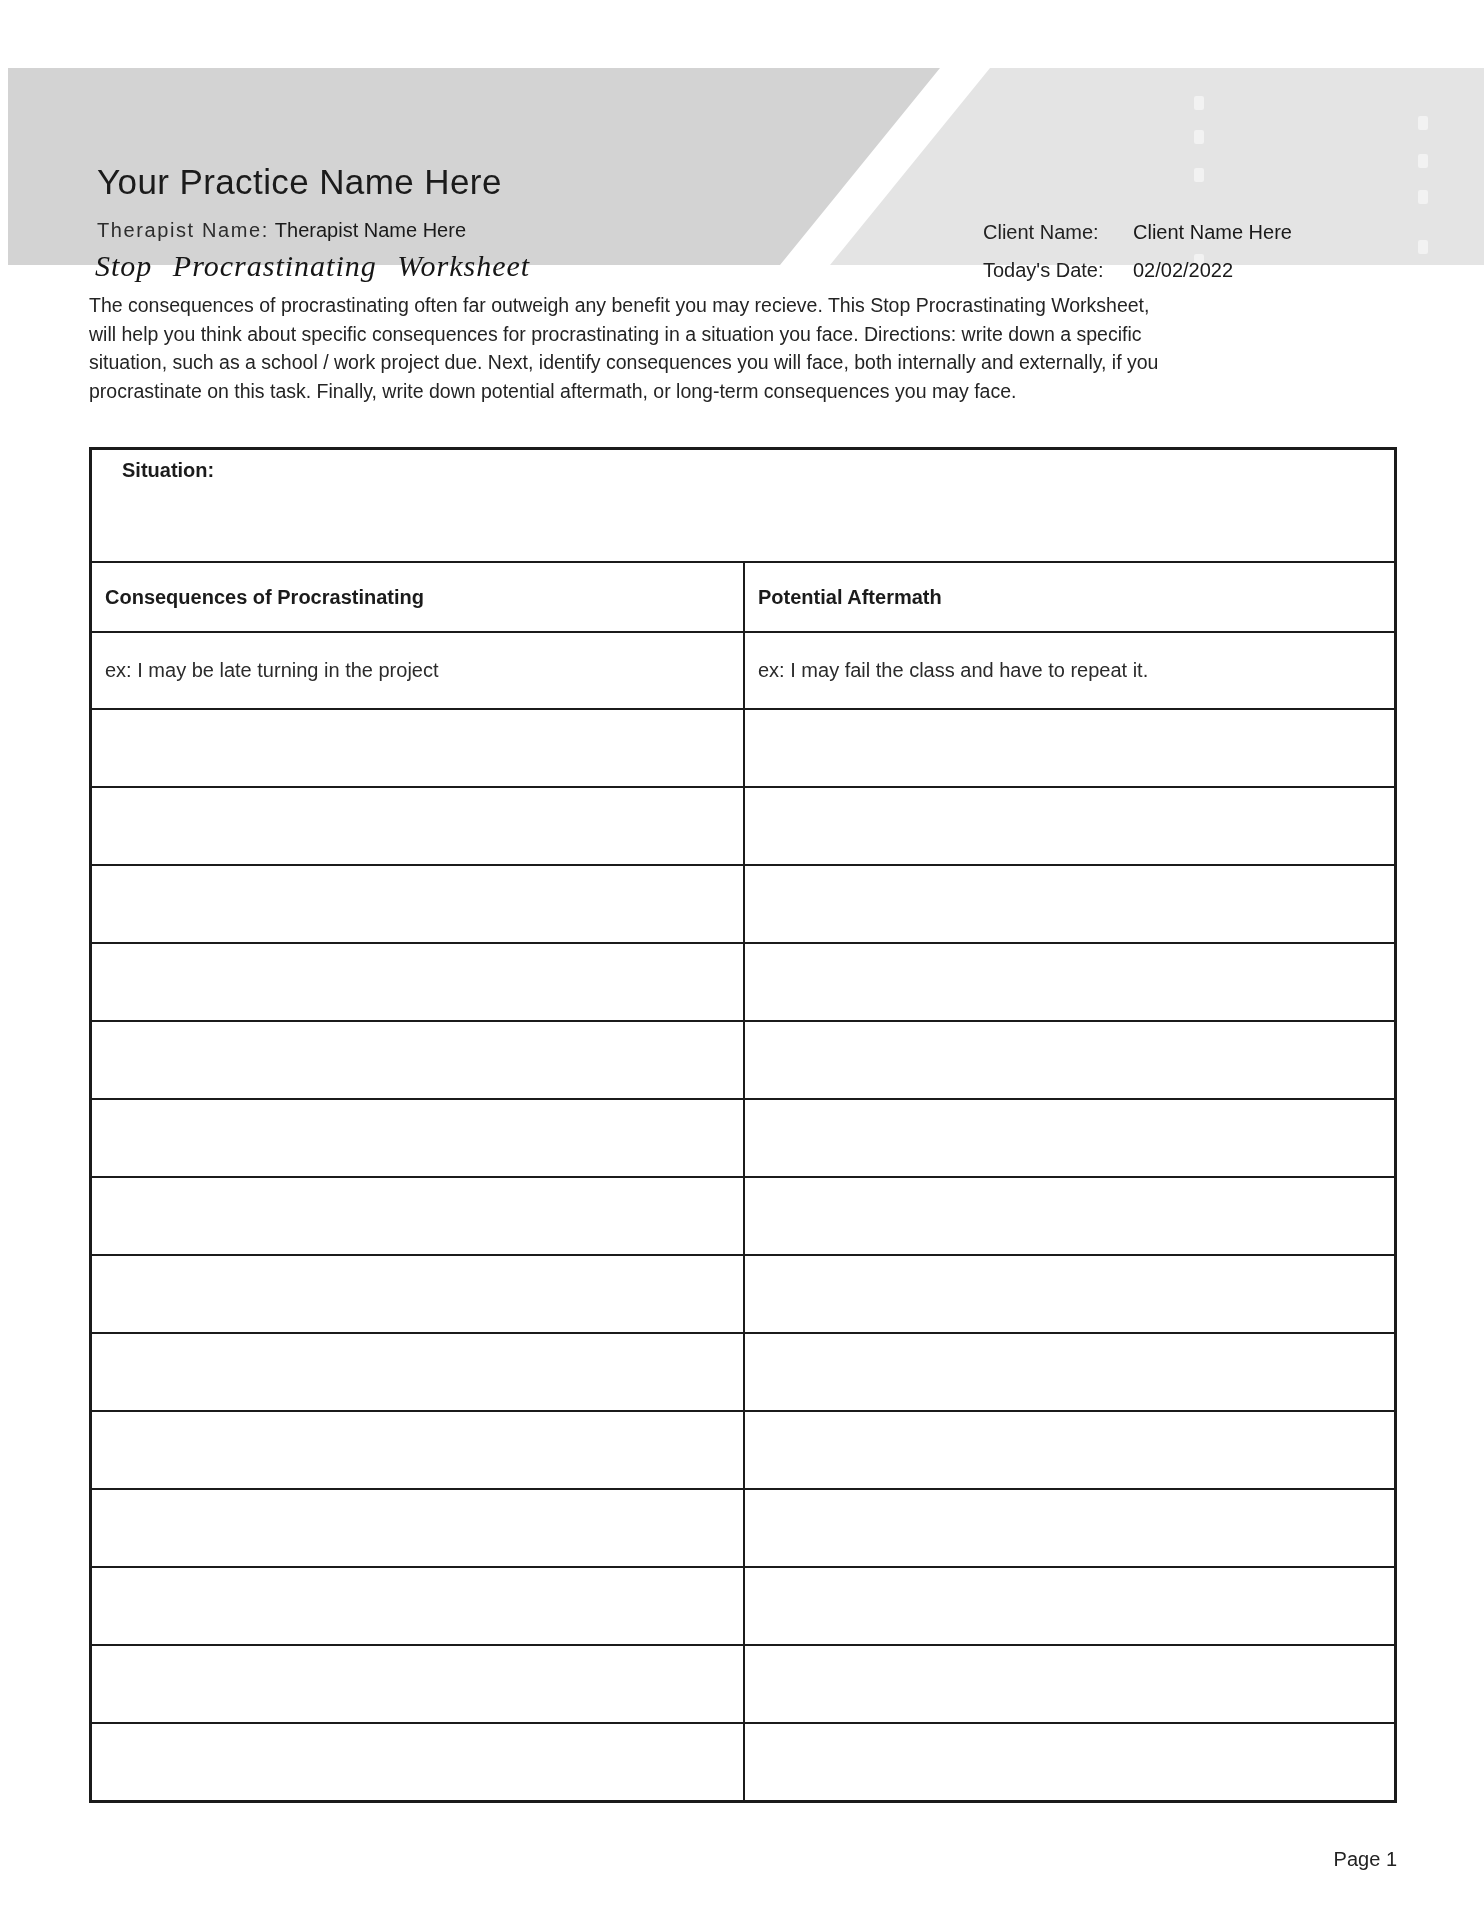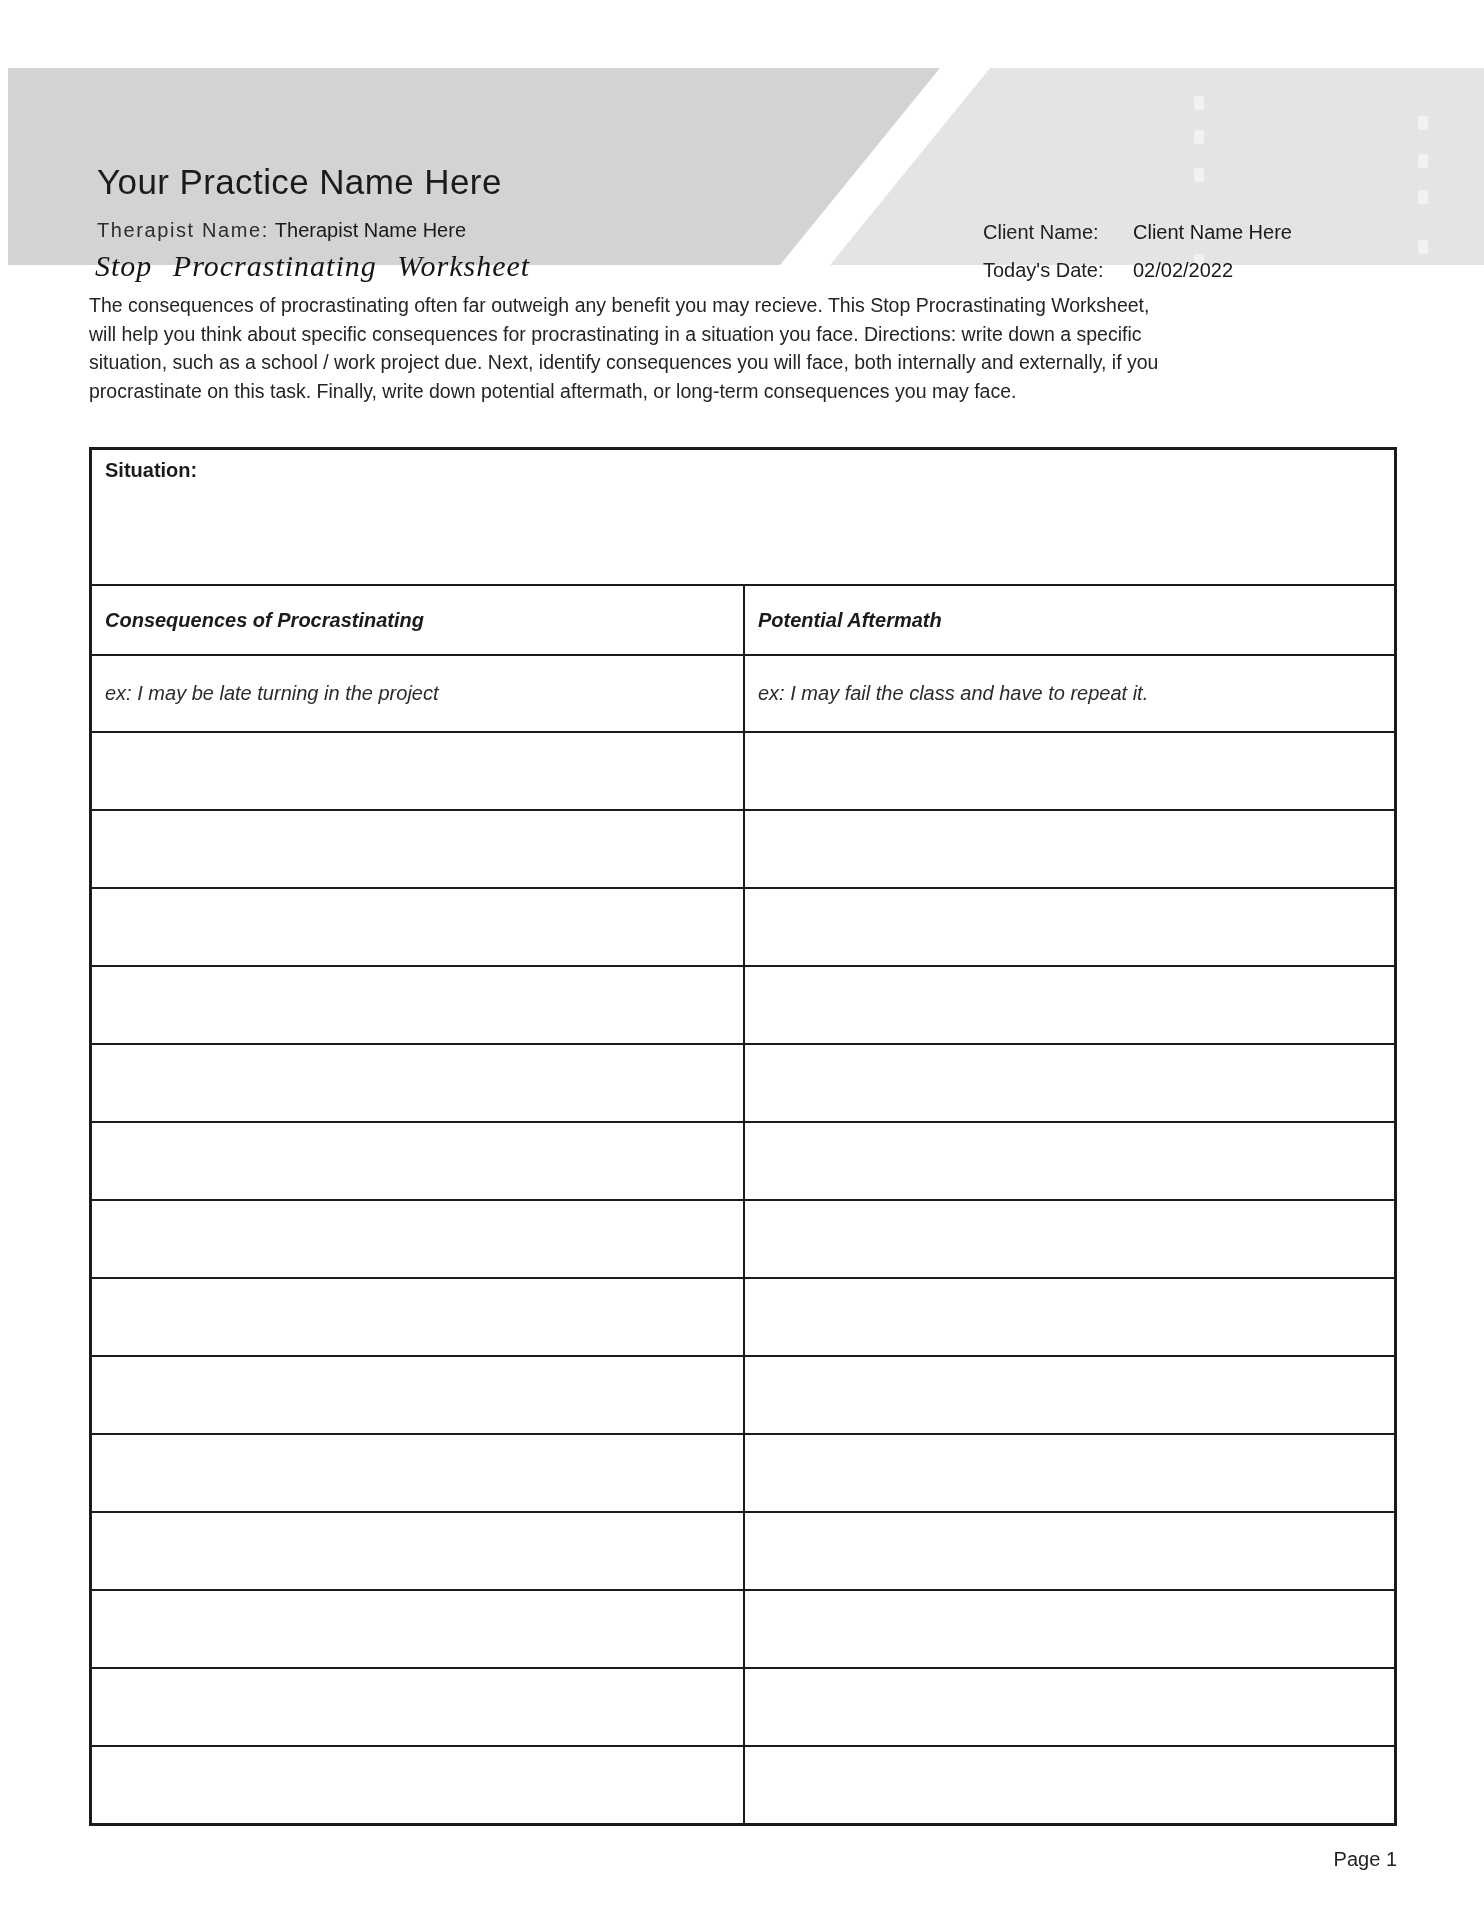--- a/index.html
+++ b/index.html
@@ -35,24 +35,24 @@
 
   
   .intro { position:absolute; left:89px; top:291px; font-size:19.5px; line-height:28.6px; color:#242424; }
   .intro-line { white-space:nowrap; }
 
   
   .wtable {
     position:absolute; left:89px; top:447px; width:1308px;
     border:3px solid #1b1b1b; background:#ffffff; box-sizing:border-box;
   }
-  .situation { height:134px; box-sizing:border-box; padding:9px 13px; }
+  .situation { height:111px; box-sizing:border-box; padding:9px 13px;margin-left:17px; }
   .situation-label { font-weight:bold; font-size:20px; color:#1b1b1b; }
   .trow { display:flex; border-top:2px solid #1b1b1b; box-sizing:border-box; }
-  .trow .cell { box-sizing:border-box; display:flex; align-items:center; padding:6px 13px;font-style:italic; }
+  .trow .cell { box-sizing:border-box; display:flex; align-items:center; padding:6px 13px; }
   .trow .c1 { width:653px; border-right:2px solid #1b1b1b; }
   .trow .c2 { flex:1; }
   .thead { height:70px; }
   .thead .cell { font-weight:bold; font-size:20px; color:#1b1b1b; }
   .texample { height:77px;justify-content:center; }
   .texample .cell { font-size:20px; color:#2b2b2b; }
   .erow { height:78px; }
 
   
   .pagefoot {

